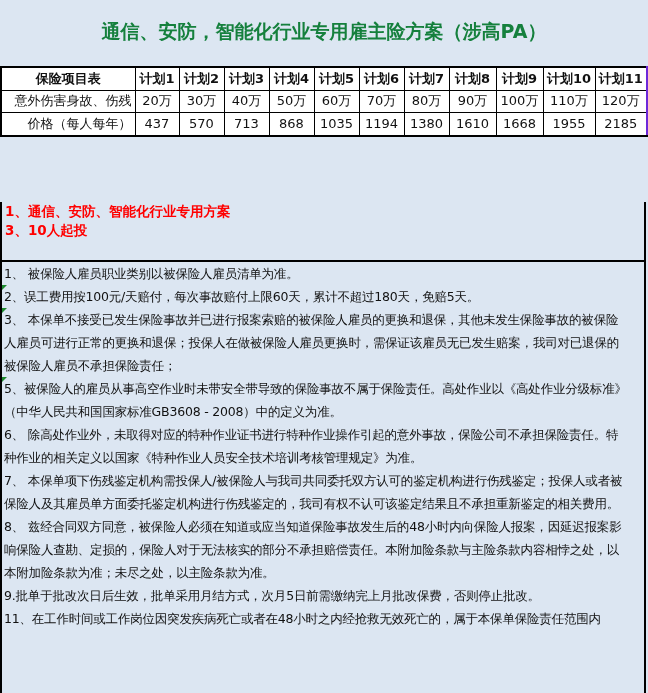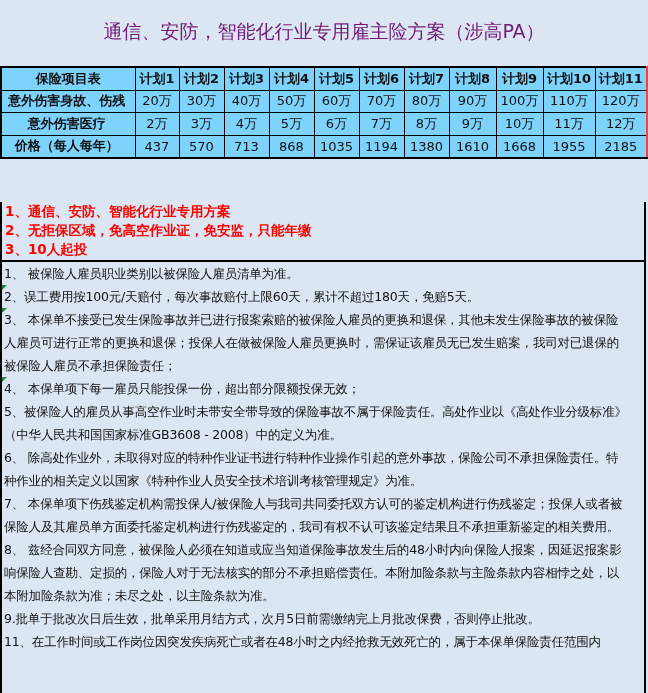--- a/index.html
+++ b/index.html
@@ -8,42 +8,42 @@
     background: #dce6f2;
     font-family: "DejaVu Sans", "Liberation Sans", sans-serif;
     position: relative;
   }
   .title-bar {
     position: absolute; left: 0; top: 0; width: 648px; height: 66px;
     background: #dce6f2;
     display: flex; align-items: center; justify-content: center;
   }
   .title {
-    color: #701a75; font-weight: normal; font-size: 19px; letter-spacing: 0px;
+    color: #15803d; font-weight: bold; font-size: 19px; letter-spacing: 0px;
     margin-top: -2px;
   }
   table.plan {
     position: absolute; left: 0; top: 66px;
     border-collapse: collapse;
     table-layout: fixed;
     width: 646px;
-    background: #7dd3fc;
+    background: #ffffff;
   }
   table.plan td, table.plan th {
     border: 1px solid #000;
     height: 21.5px; padding: 0;
     font-size: 13px; color: #111;
     text-align: center; white-space: nowrap; overflow: hidden;
   }
   table.plan tr:first-child th { border-top: 2px solid #000; }
   table.plan th { font-weight: bold; }
-  table.plan td.label { text-align: center; padding-right: 3px; font-weight: bold; margin-left: 12px; }
+  table.plan td.label { text-align: right; padding-right: 3px; font-weight: normal; margin-left: 12px; }
   table.plan th.label { text-align: center; }
   table.plan td:first-child, table.plan th:first-child { border-left: 2px solid #000; }
-  table.plan td:last-child, table.plan th:last-child { border-right: 2px solid #ef4444; }
+  table.plan td:last-child, table.plan th:last-child { border-right: 2px solid #6d28d9; }
   table.plan tr:last-child td { border-bottom: 2px solid #000; }
 
   .highlights {
     position: absolute; left: 0; top: 202px; width: 646px; height: 58px;
     border-left: 2px solid #000; border-right: 2px solid #000;
     box-sizing: border-box;
     padding-left: 3px;
   }
   .highlights div {
     color: #ff0000; font-weight: bold; font-size: 13.5px; line-height: 19px; height: 19px; white-space: nowrap;
@@ -108,60 +108,45 @@
     <td>50万</td>
     <td>60万</td>
     <td>70万</td>
     <td>80万</td>
     <td>90万</td>
     <td>100万</td>
     <td>110万</td>
     <td>120万</td>
   </tr>
   <tr>
-    <td class="label">意外伤害医疗</td>
-    <td>2万</td>
-    <td>3万</td>
-    <td>4万</td>
-    <td>5万</td>
-    <td>6万</td>
-    <td>7万</td>
-    <td>8万</td>
-    <td>9万</td>
-    <td>10万</td>
-    <td>11万</td>
-    <td>12万</td>
-  </tr>
-  <tr>
     <td class="label">价格（每人每年）</td>
     <td>437</td>
     <td>570</td>
     <td>713</td>
     <td>868</td>
     <td>1035</td>
     <td>1194</td>
     <td>1380</td>
     <td>1610</td>
     <td>1668</td>
     <td>1955</td>
     <td>2185</td>
   </tr>
 </tbody>
   </table>
 
 <div class="highlights">
   <div>1、通信、安防、智能化行业专用方案</div>
-  <div>2、无拒保区域，免高空作业证，免安监，只能年缴</div>
   <div>3、10人起投</div>
 </div>
 
 <div class="notes">
   <div class="note"><span>1、 被保险人雇员职业类别以被保险人雇员清单为准。</span></div>
   <div class="note"><span class="tri"></span><span>2、误工费用按100元/天赔付，每次事故赔付上限60天，累计不超过180天，免赔5天。</span></div>
   <div class="note"><span class="tri"></span><span>3、 本保单不接受已发生保险事故并已进行报案索赔的被保险人雇员的更换和退保，其他未发生保险事故的被保险人雇员可进行正常的更换和退保；投保人在做被保险人雇员更换时，需保证该雇员无已发生赔案，我司对已退保的被保险人雇员不承担保险责任；</span></div>
-  <div class="note"><span class="tri"></span><span>4、 本保单项下每一雇员只能投保一份，超出部分限额投保无效；</span></div>
+  <div class="note"><span class="tri"></span></div>
   <div class="note"><span>5、被保险人的雇员从事高空作业时未带安全带导致的保险事故不属于保险责任。高处作业以《高处作业分级标准》（中华人民共和国国家标准GB3608 - 2008）中的定义为准。</span></div>
   <div class="note"><span>6、 除高处作业外，未取得对应的特种作业证书进行特种作业操作引起的意外事故，保险公司不承担保险责任。特种作业的相关定义以国家《特种作业人员安全技术培训考核管理规定》为准。</span></div>
   <div class="note"><span>7、 本保单项下伤残鉴定机构需投保人/被保险人与我司共同委托双方认可的鉴定机构进行伤残鉴定；投保人或者被保险人及其雇员单方面委托鉴定机构进行伤残鉴定的，我司有权不认可该鉴定结果且不承担重新鉴定的相关费用。</span></div>
   <div class="note"><span>8、 兹经合同双方同意，被保险人必须在知道或应当知道保险事故发生后的48小时内向保险人报案，因延迟报案影响保险人查勘、定损的，保险人对于无法核实的部分不承担赔偿责任。本附加险条款与主险条款内容相悖之处，以本附加险条款为准；未尽之处，以主险条款为准。</span></div>
   <div class="note"><span>9.批单于批改次日后生效，批单采用月结方式，次月5日前需缴纳完上月批改保费，否则停止批改。</span></div>
   <div class="note"><span>11、在工作时间或工作岗位因突发疾病死亡或者在48小时之内经抢救无效死亡的，属于本保单保险责任范围内</span></div>
 </div>
 
 </body></html>

